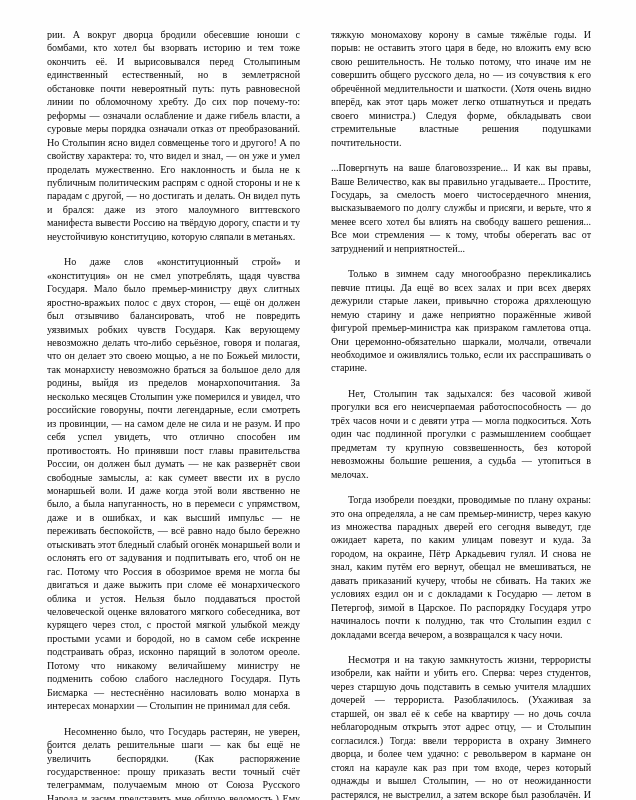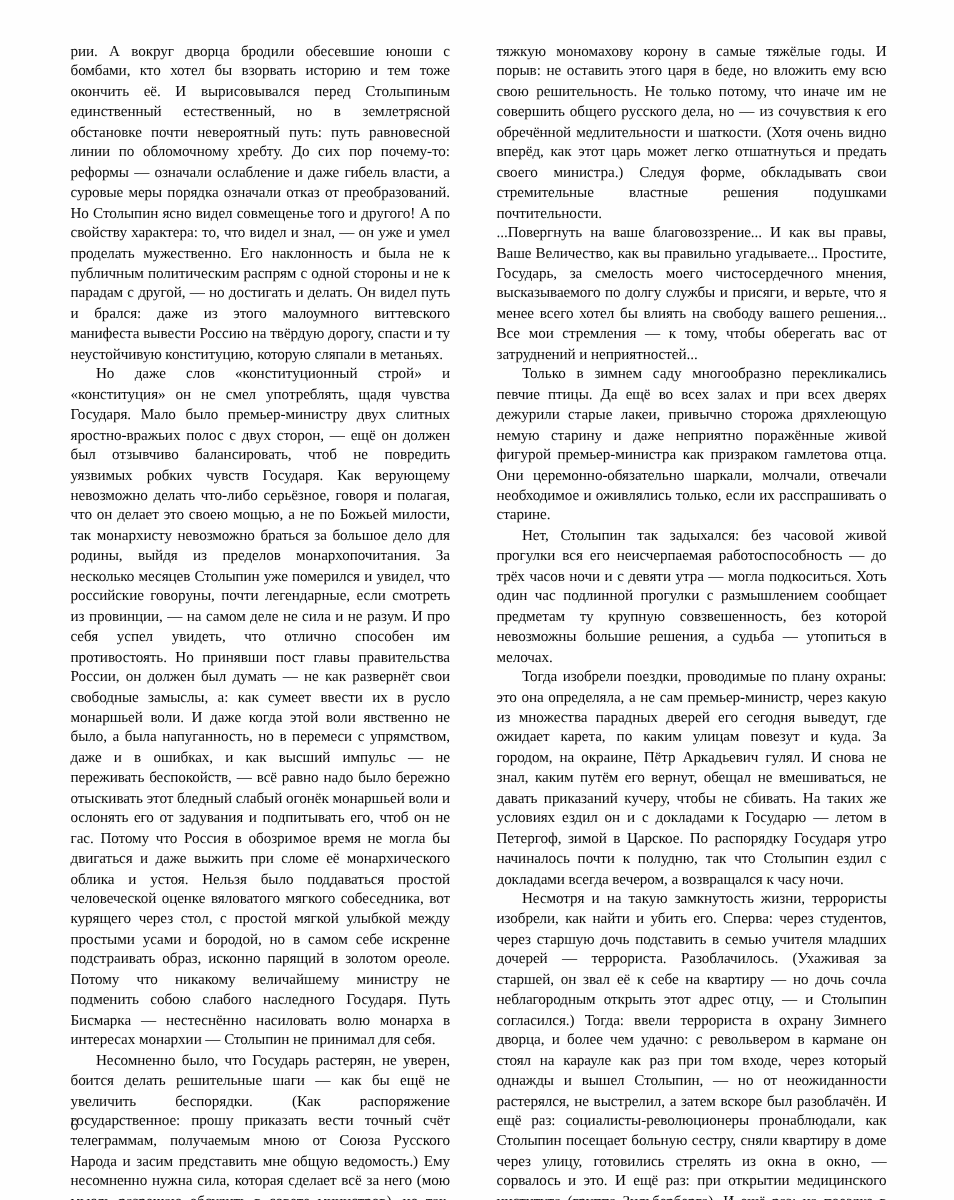--- a/index.html
+++ b/index.html
@@ -56,21 +56,21 @@
     hyphens: manual;
     -webkit-hyphens: manual;
   }
   .col p.indent {
     text-indent: 17px;
   }
   .col p.cont {
     text-indent: 0;
   }
   .col p + p {
-    margin-top: 0;
+    margin-top: 12px;
   }
   .folio {
     position: absolute;
     left: 47px;
     top: 744px;
     font-size: 10.5px;
     line-height: 13px;
     color: #151515;
     font-family: "Liberation Serif", "DejaVu Serif", serif;
   }

